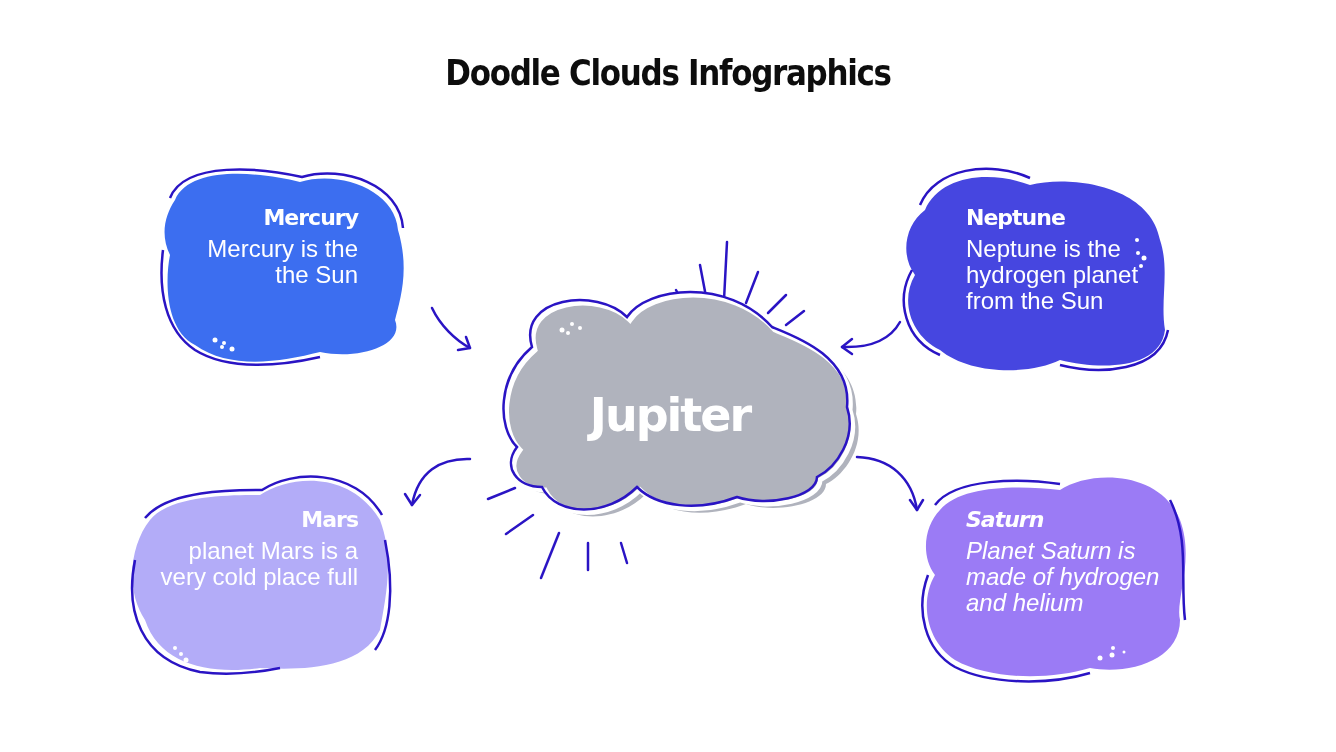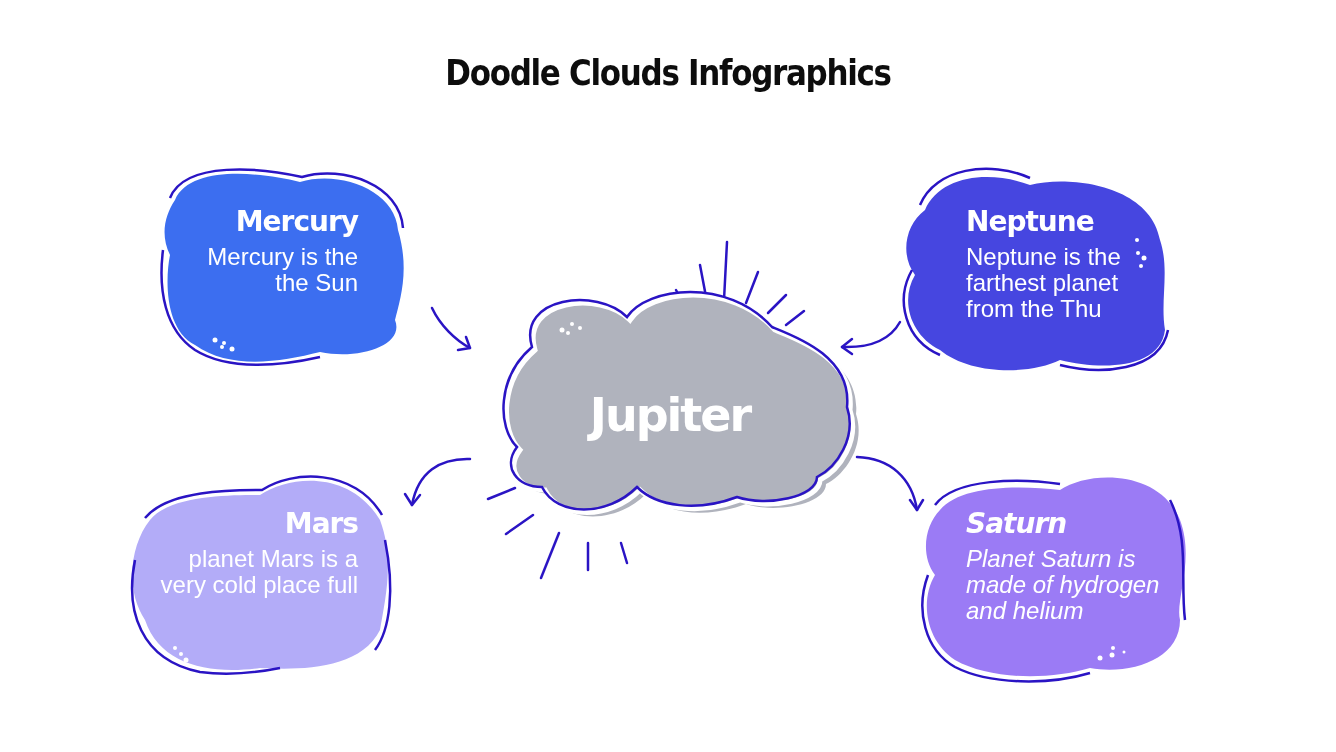--- a/index.html
+++ b/index.html
@@ -1,20 +1,20 @@
 <!DOCTYPE html>
 <html><head>
 <meta charset="utf-8">
 <style>
   html, body { margin: 0; padding: 0; }
   body { width: 1336px; height: 752px; background: #ffffff; position: relative; overflow: hidden; font-family: "Liberation Sans", sans-serif; }
   .title { position: absolute; top: 52px; left: 0; width: 1336px; text-align: center; font-family: "DejaVu Sans", sans-serif; font-weight: bold; font-size: 36px; letter-spacing: -1.5px; color: #0d0d0d; transform: scaleX(0.86); }
   svg.canvas { position: absolute; left: 0; top: 0; }
   .card { position: absolute; color: #ffffff; }
-  .card .name { font-family: "DejaVu Sans", sans-serif; font-weight: bold; font-size: 28px; letter-spacing: -1px; margin-bottom: 6px; }
+  .card .name { font-family: "DejaVu Sans", sans-serif; font-weight: bold; font-size: 22px; letter-spacing: -1px; margin-bottom: 6px; }
   .card .desc { font-size: 24px; line-height: 26px; }
   .right-align { text-align: right; }
   .left-align { text-align: left; }
   .center-label { position: absolute; left: 560px; top: 388px; width: 220px; text-align: center; color: #ffffff; font-family: "DejaVu Sans", sans-serif; font-weight: bold; font-size: 46px; letter-spacing: -2px; }
 </style>
 </head>
 <body>
 
 <div class="title">Doodle Clouds Infographics</div>
 
@@ -115,22 +115,22 @@
   <div class="desc">
     <div>Mercury is the</div>
     <div>the Sun</div>
   </div>
 </div>
 
 <div class="card left-align" style="left:966px; top:205px; width:190px;">
   <div class="name">Neptune</div>
   <div class="desc">
     <div>Neptune is the</div>
-    <div>farthest planet</div>
-    <div>from the Thu</div>
+    <div>hydrogen planet</div>
+    <div>from the Sun</div>
   </div>
 </div>
 
 <div class="card right-align" style="left:160px; top:507px; width:198px;">
   <div class="name">Mars</div>
   <div class="desc">
     <div>planet Mars is a</div>
     <div>very cold place full</div>
   </div>
 </div>

